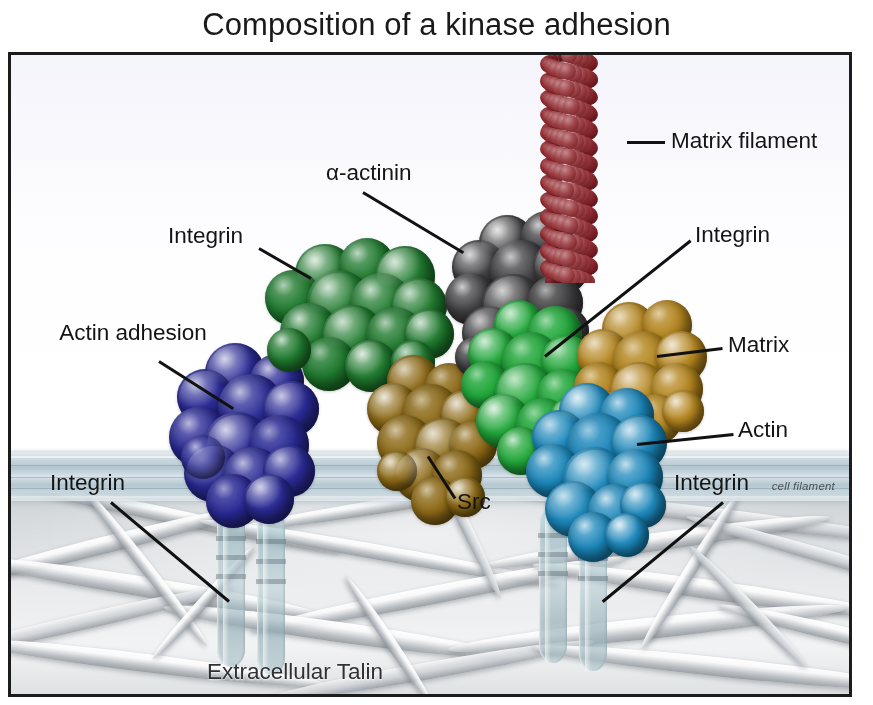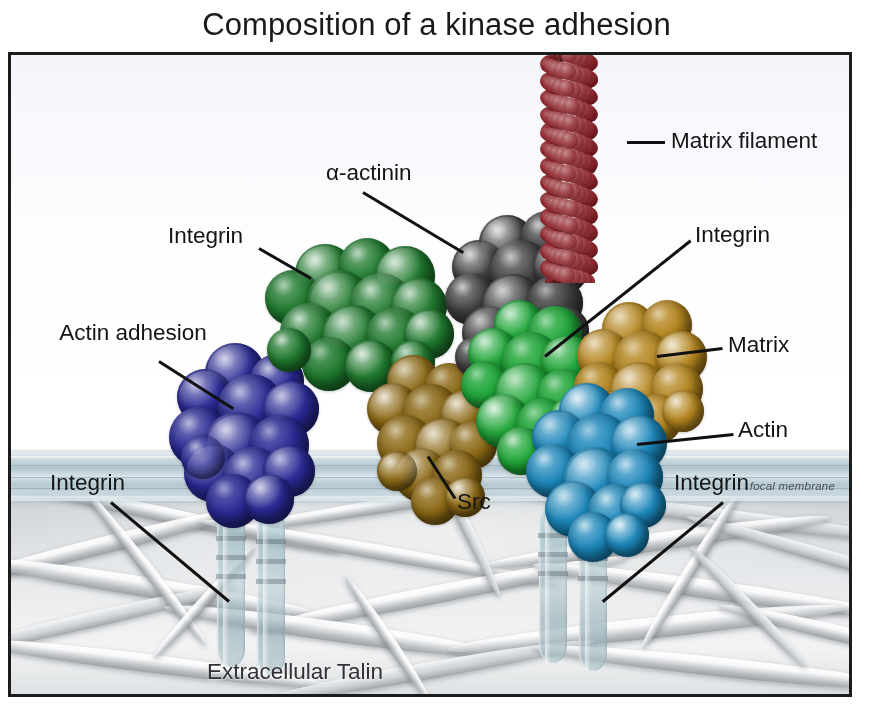--- a/index.html
+++ b/index.html
@@ -114,21 +114,21 @@
             <div class="fiber" style="left: 36%; top: 70%; width: 18%; height: 11px; transform: rotate(56deg);"></div>
           </div>
       </div>
 
       <div class="membrane">
         <div class="mem-glint" style="top:8%"></div>
         <div class="memline" style="top:26%"></div>
         <div class="memline" style="top:50%"></div>
         <div class="memline" style="top:74%"></div>
         <div class="mem-glint" style="top:90%;opacity:.6"></div>
-        <div class="mem-label">focal membrane</div>
+        <div class="mem-label">cell filament</div>
       </div>
 
       <div id="integrins">
           <div class="integrin" style="left: 206px; top: 452px; height: 160px;">
             <div class="band" style="top: 28.8px;"></div>
             <div class="band" style="top: 48px;"></div>
             <div class="band" style="top: 67.2px;"></div>
           </div>
           <div class="integrin" style="left: 246px; top: 454px; height: 166px;">
             <div class="band" style="top: 29.88px;"></div>

